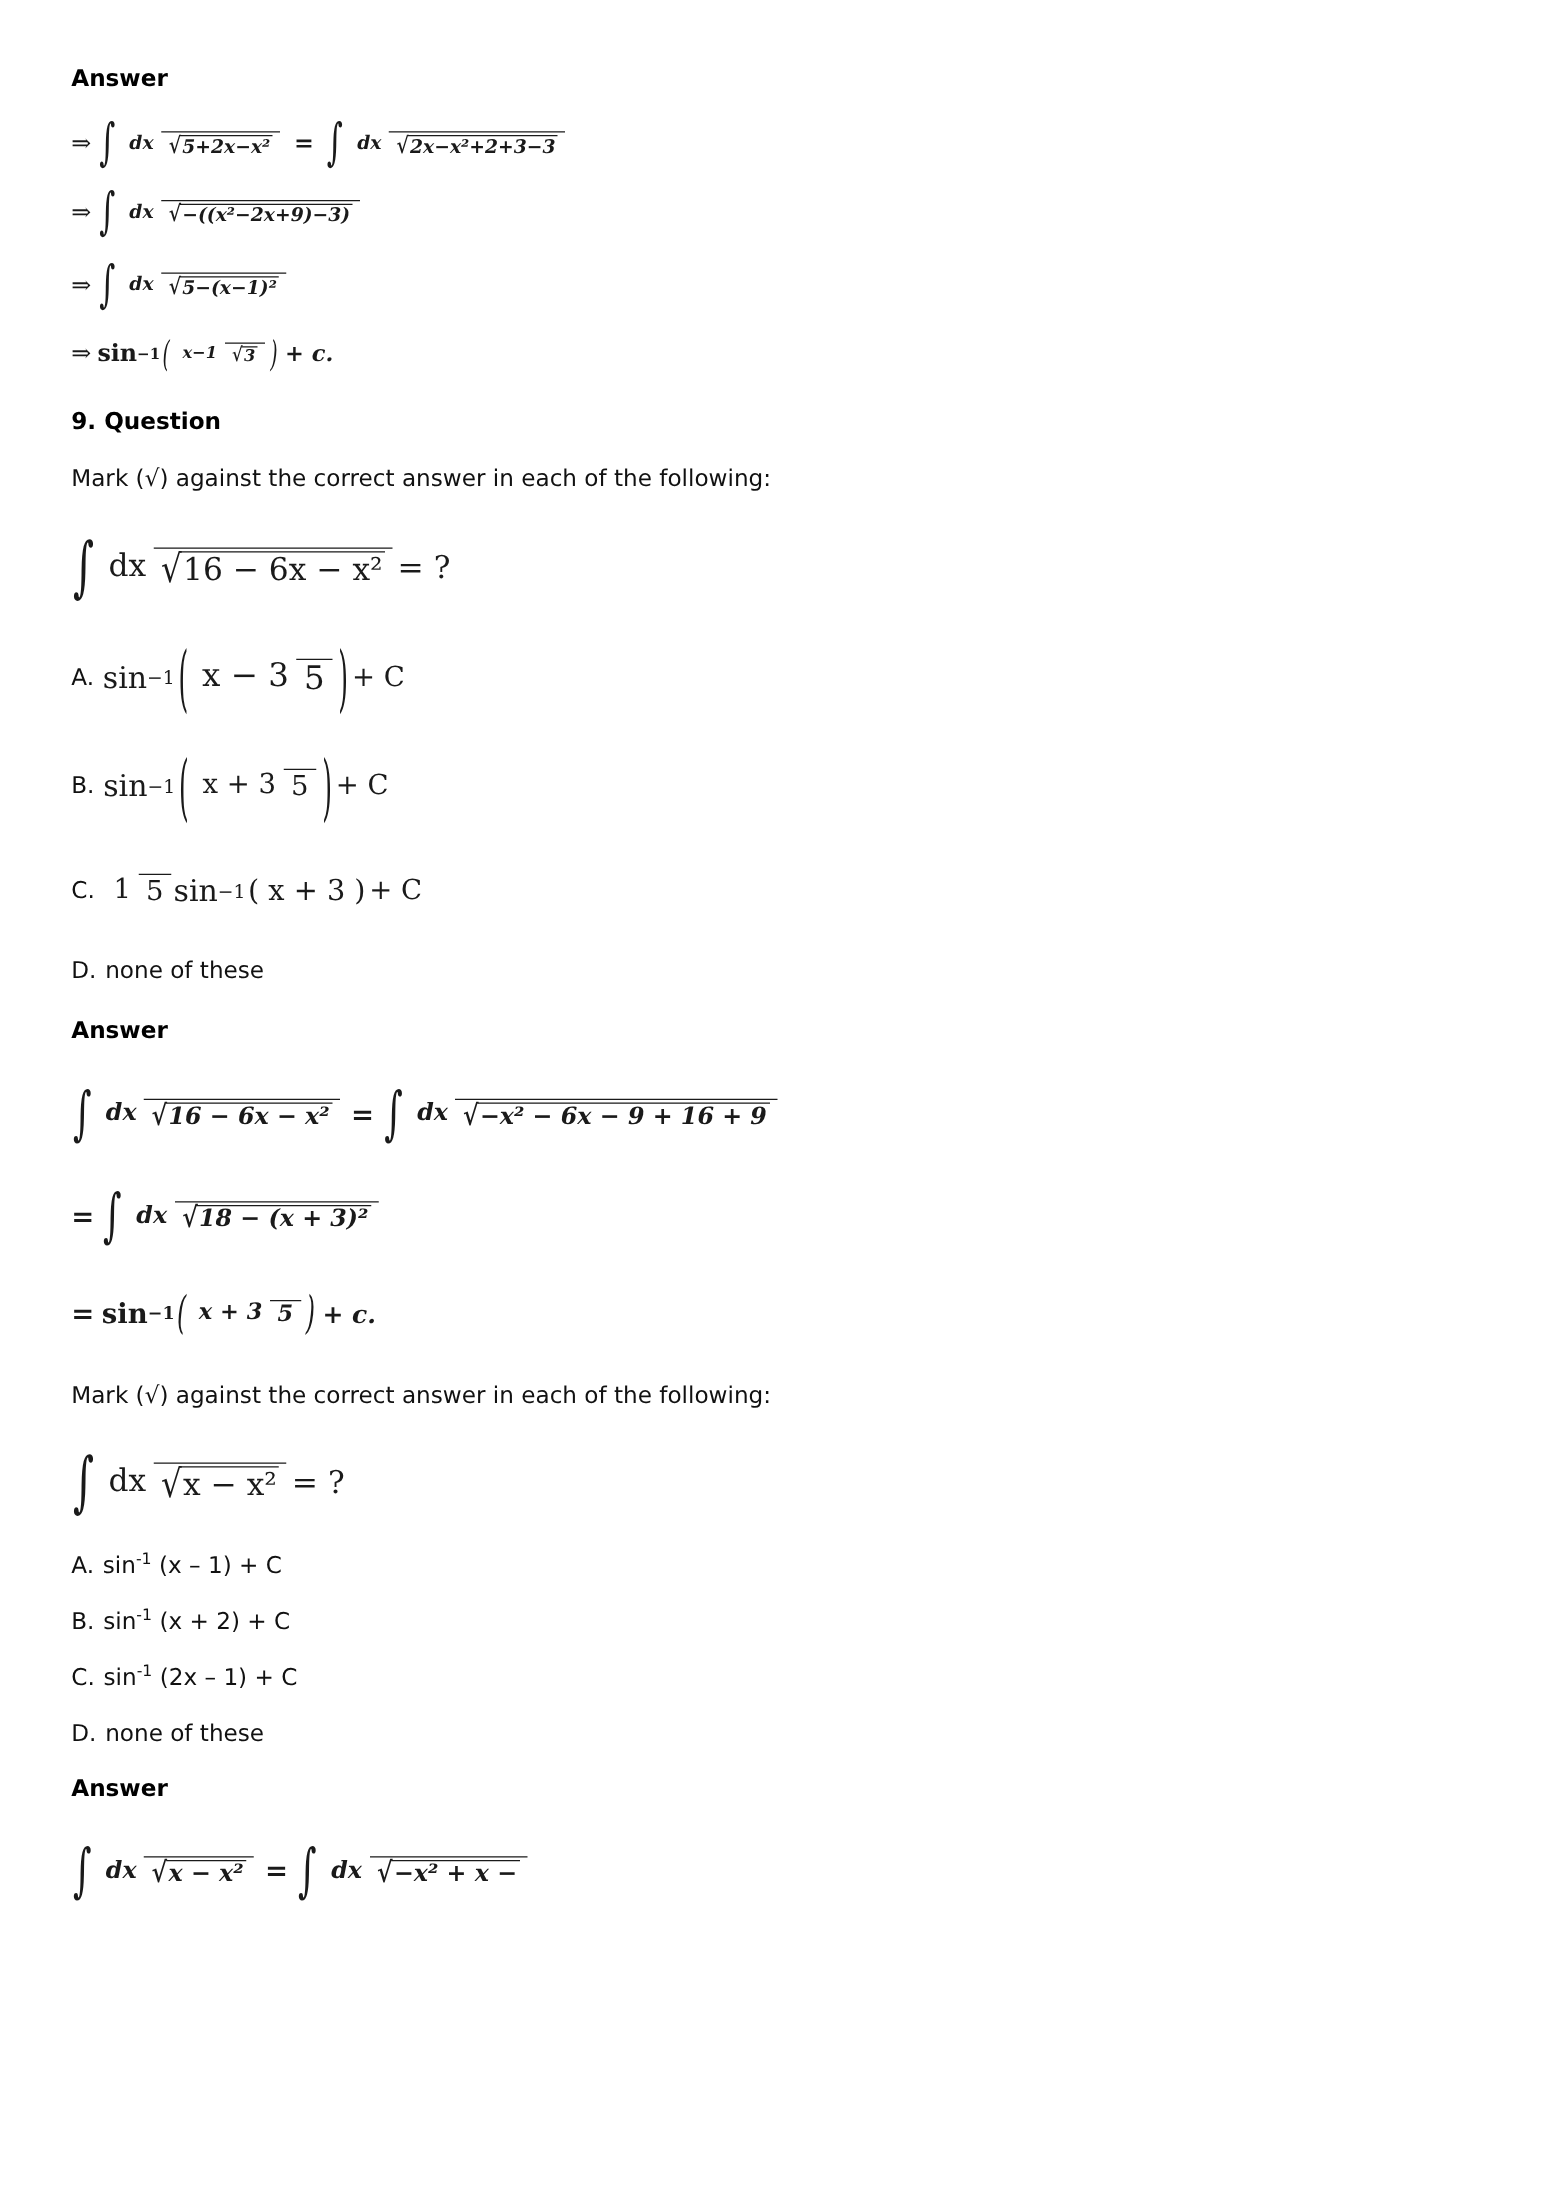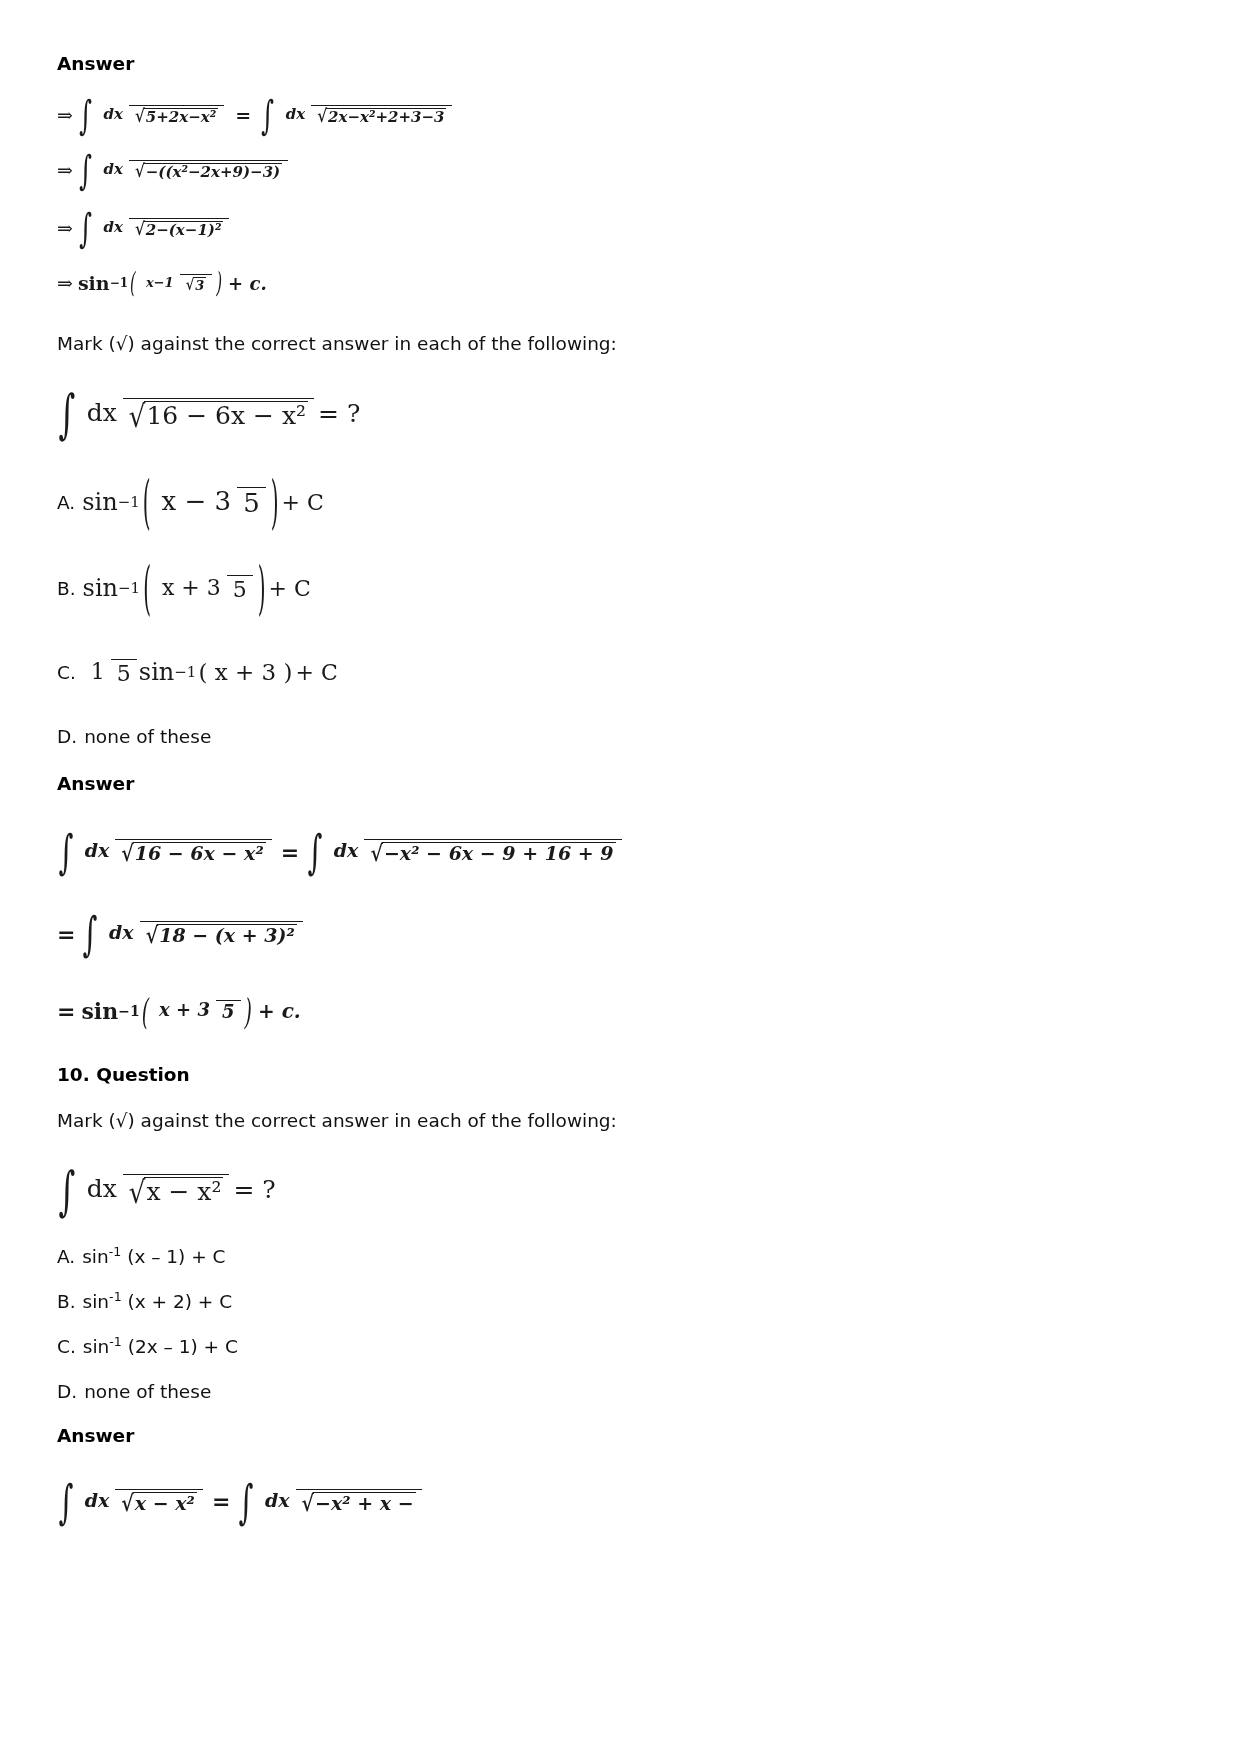--- a/index.html
+++ b/index.html
@@ -209,21 +209,21 @@
     </div>
 
     <div class="mathline" style="font-size:20px; height:58px;">
       <span class="mw mw-up" style="font-weight:400;font-size:19px;margin-right:5px;">⇒</span>
       <span class="intg mw" style="font-size:26px;font-weight:400;">∫</span>
       <span class="frac" style="font-size:15px;">
         <span class="num mw">dx</span>
         <span class="den">
           <span class="rad">
             <span class="radsym mw mw-up">√</span>
-            <span class="radbody mw">2−(x−1)²</span>
+            <span class="radbody mw">5−(x−1)²</span>
           </span>
         </span>
       </span>
     </div>
 
     <div class="mathline" style="font-size:20px; height:52px;">
       <span class="mw mw-up" style="font-weight:400;font-size:19px;margin-right:5px;">⇒</span>
       <span class="mw mw-up" style="font-size:19px;">sin</span>
         <span class="mw mw-up" style="font-size:12px;vertical-align:super;">−1</span>
       <span class="paren-big mw" style="font-size:15px;font-weight:400;">(</span>
@@ -233,20 +233,21 @@
           <span class="rad">
             <span class="radsym mw mw-up">√</span>
             <span class="radbody mw">3</span>
           </span>
         </span>
       </span>
       <span class="paren-big mw" style="font-size:15px;font-weight:400;">)</span>
       <span class="mw" style="font-size:18px;margin-left:4px;">+ c.</span>
     </div>
 
+    <div class="heading" style="margin-top:18px;">9. Question</div>
 
     <div class="para" style="margin-top:23px;">Mark (√) against the correct answer in each of the following:</div>
 
     <div class="mathline" style="font-size:27px; margin-top:22px; height:72px;">
       <span class="intg mq" style="font-size:34px;">∫</span>
       <span class="frac" style="font-size:25px;">
         <span class="num mq">dx</span>
         <span class="den">
           <span class="rad">
             <span class="radsym mq" style="font-size:26px;">√</span>
@@ -352,21 +353,20 @@
         <span class="mw mw-up" style="font-size:14px;vertical-align:super;">−1</span>
       <span class="paren-big mw" style="font-size:19px;font-weight:400;">(</span>
       <span class="frac" style="font-size:18px;">
         <span class="num mw">x + 3</span>
         <span class="den mw">5</span>
       </span>
       <span class="paren-big mw" style="font-size:19px;font-weight:400;">)</span>
       <span class="mw" style="font-size:20px;margin-left:4px;">+ c.</span>
     </div>
 
-    <div class="heading" style="margin-top:22px;">10. Question</div>
 
     <div class="para" style="margin-top:23px;">Mark (√) against the correct answer in each of the following:</div>
 
     <div class="mathline" style="font-size:27px; margin-top:22px; height:72px;">
       <span class="intg mq" style="font-size:34px;">∫</span>
       <span class="frac" style="font-size:25px;">
         <span class="num mq">dx</span>
         <span class="den">
           <span class="rad">
             <span class="radsym mq" style="font-size:26px;">√</span>

